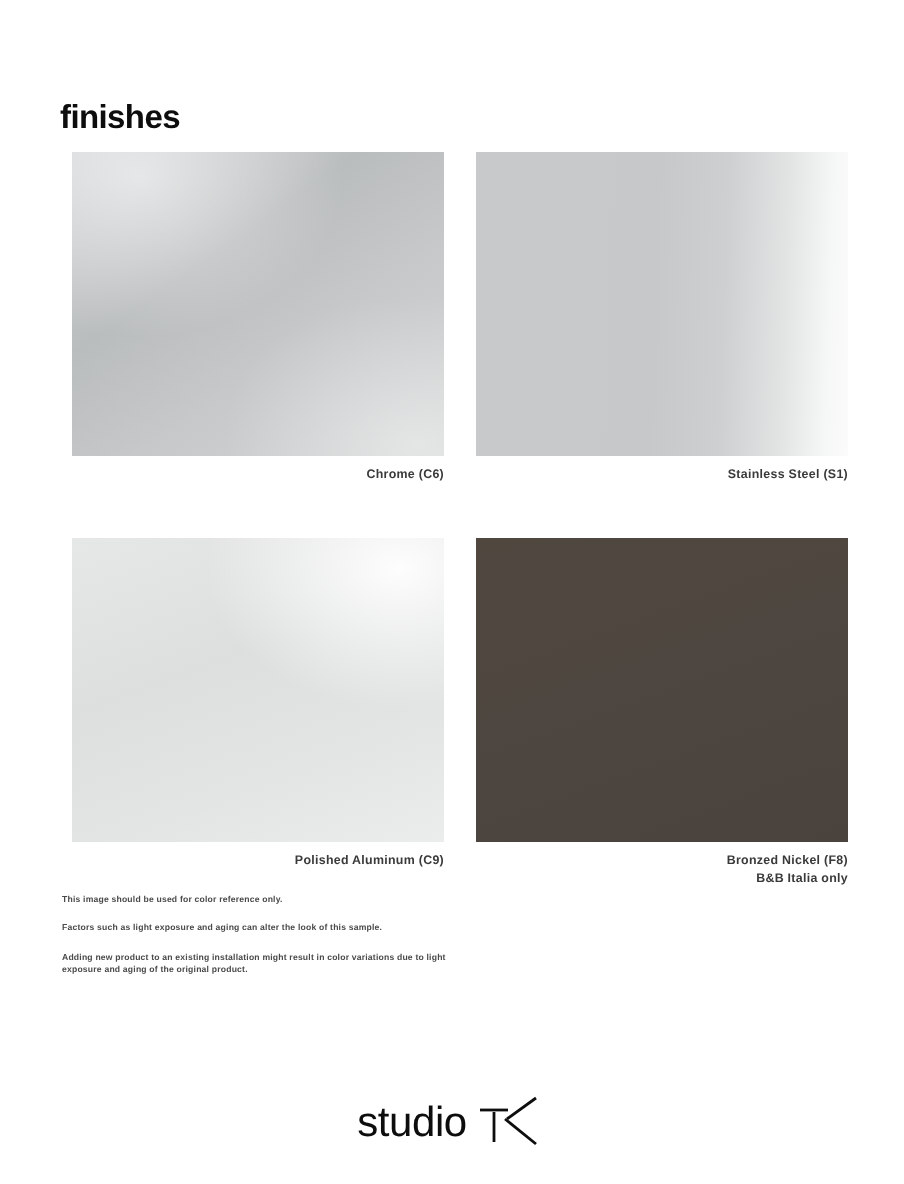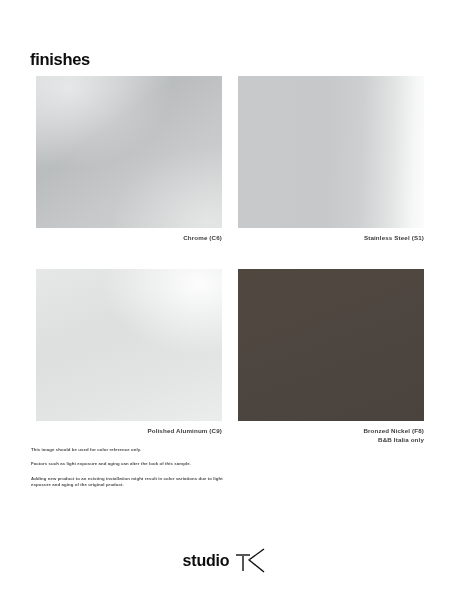--- a/index.html
+++ b/index.html
@@ -118,22 +118,22 @@
     position: absolute;
     left: 0;
     right: 0;
     bottom: 18px;
     display: flex;
     align-items: center;
     justify-content: center;
     gap: 6px;
   }
   .logo-word {
-    font-size: 16px;
-    font-weight: 700;
+    font-size: 21px;
+    font-weight: 400;
     letter-spacing: -0.2px;
     color: #0d0d0d;
     line-height: 1;
   }
   .logo-mark {
     display: block;
   }
 </style>
 </head>
 <body>

